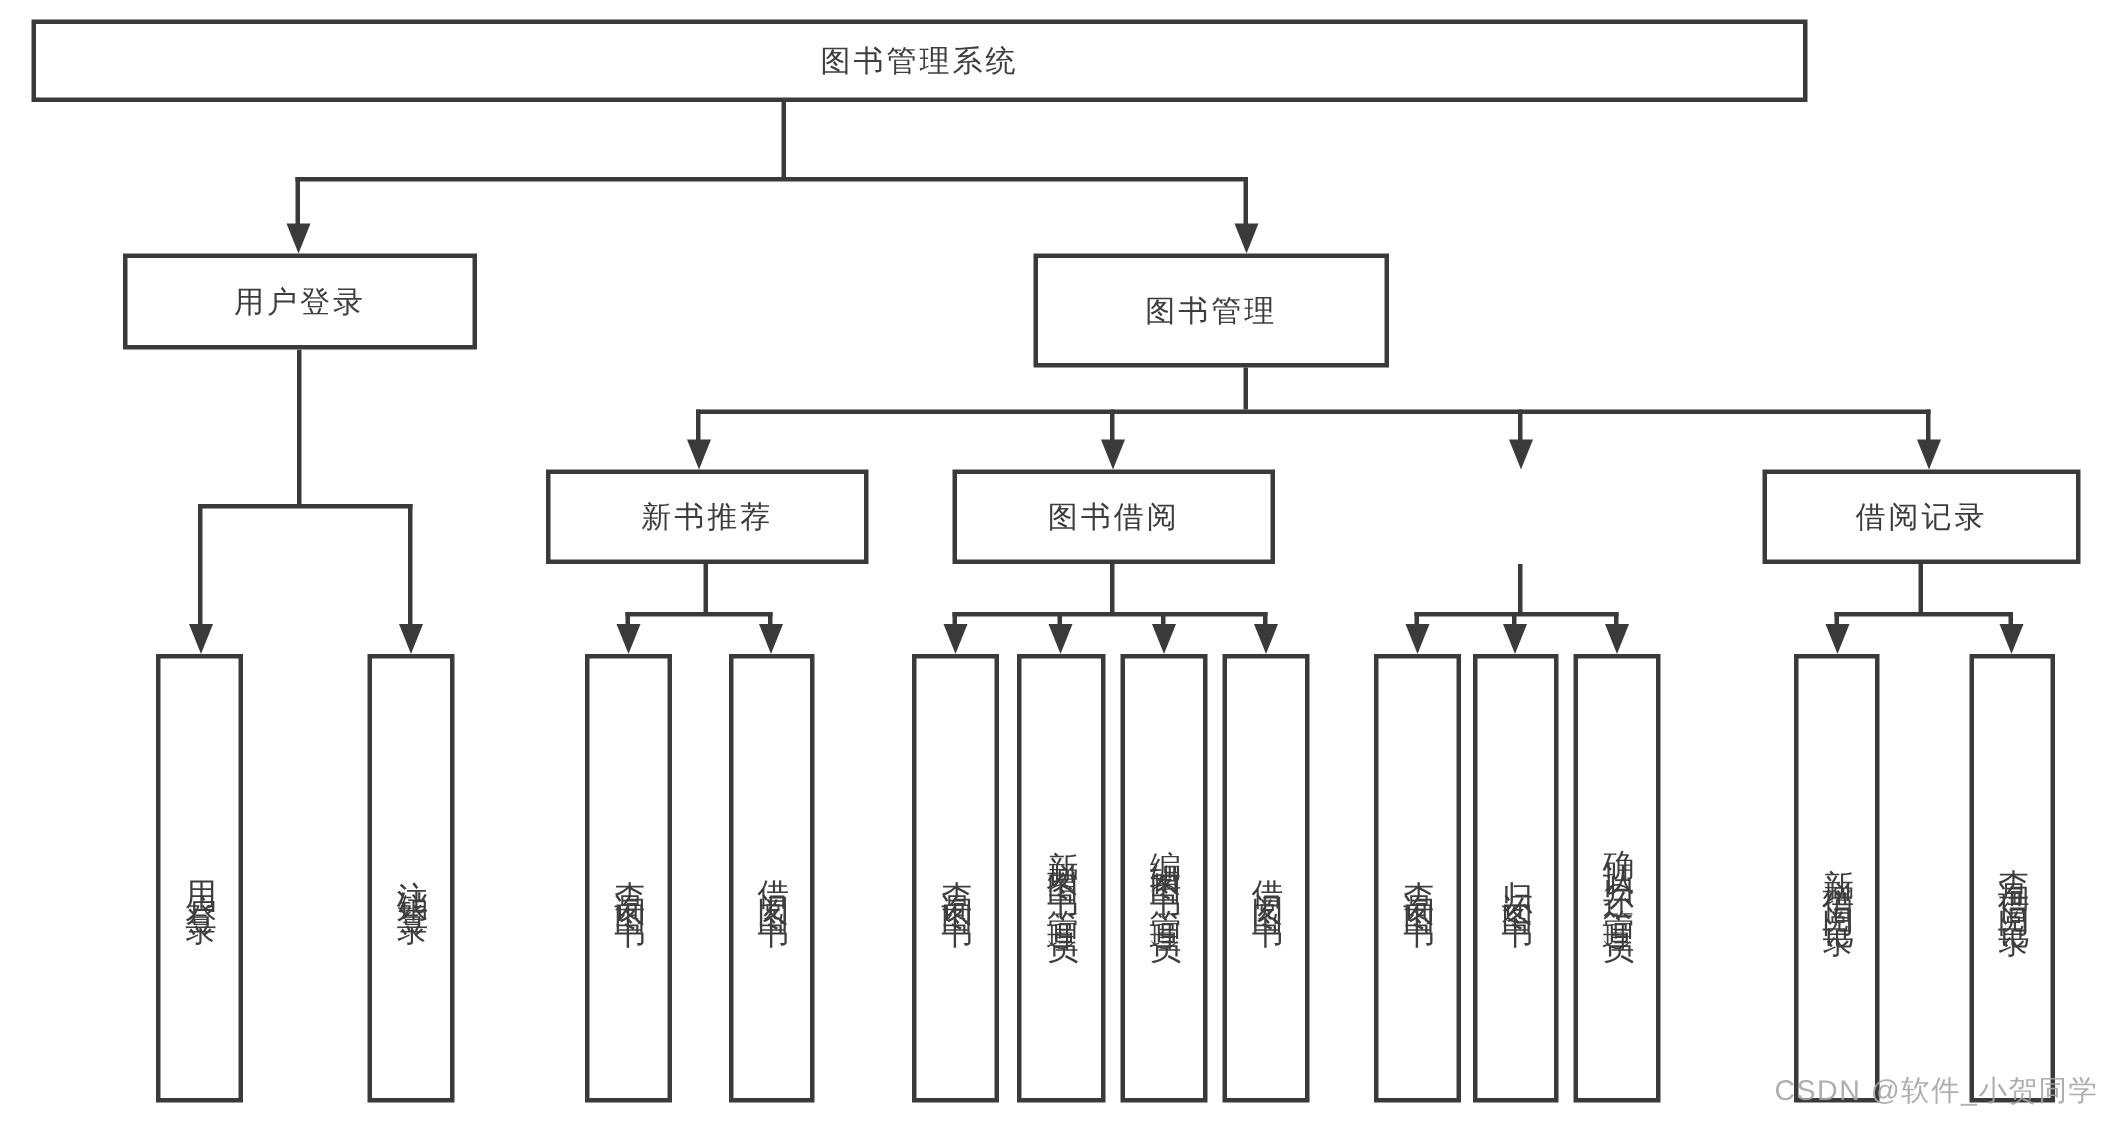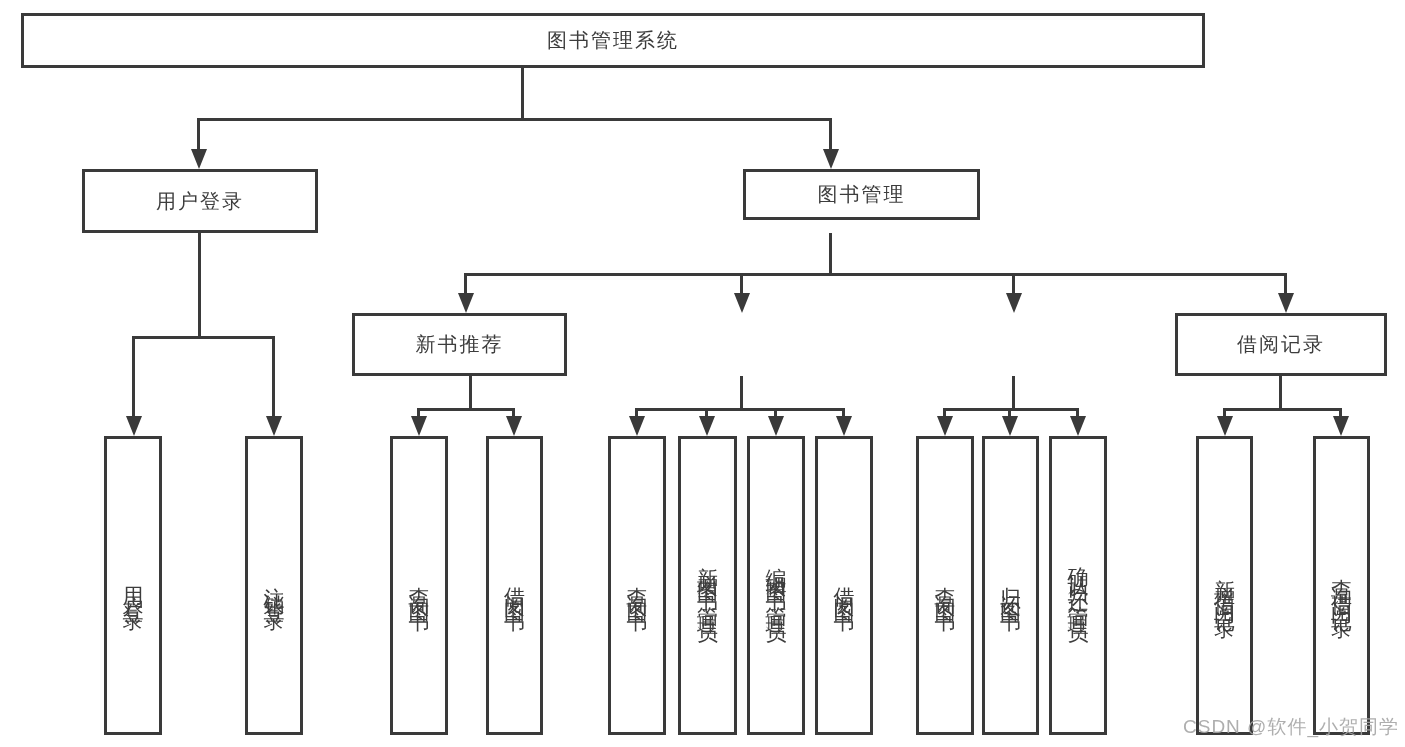--- a/index.html
+++ b/index.html
@@ -108,23 +108,24 @@
   <div class="vline" style="left:1279px;top:376px;height:32px"></div>
   <div class="hline" style="left:1223px;top:408px;width:119px"></div>
   <div class="vline" style="left:1223px;top:408px;height:10px"></div>
   <div class="vline" style="left:1339px;top:408px;height:10px"></div>
   <div class="arrow" style="left:1217px;top:416px"></div>
   <div class="arrow" style="left:1333px;top:416px"></div>
 
   <div class="box" style="left:21px;top:13px;width:1184px;height:55px">图书管理系统</div>
 
   <div class="box" style="left:82px;top:169px;width:236px;height:64px">用户登录</div>
-  <div class="box" style="left:743px;top:169px;width:237px;height:51px">图书管理</div>
+  <div class="box" style="left:689px;top:169px;width:237px;height:76px">图书管理</div>
 
-  <div class="box" style="left:352px;top:313px;width:215px;height:63px">新书推荐</div>
+  <div class="box" style="left:364px;top:313px;width:215px;height:63px">新书推荐</div>
+  <div class="box" style="left:635px;top:313px;width:215px;height:63px">图书借阅</div>
   <div class="box" style="left:1175px;top:313px;width:212px;height:63px">借阅记录</div>
 
   <div class="box vbox" style="left:104px;top:436px;width:58px;height:299px">用户登录</div>
   <div class="box vbox" style="left:245px;top:436px;width:58px;height:299px">注销登录</div>
 
   <div class="box vbox" style="left:390px;top:436px;width:58px;height:299px">查询图书</div>
   <div class="box vbox" style="left:486px;top:436px;width:57px;height:299px">借阅图书</div>
 
   <div class="box vbox" style="left:608px;top:436px;width:58px;height:299px">查询图书</div>
   <div class="box vbox" style="left:678px;top:436px;width:59px;height:299px">新增图书（管理员）</div>

